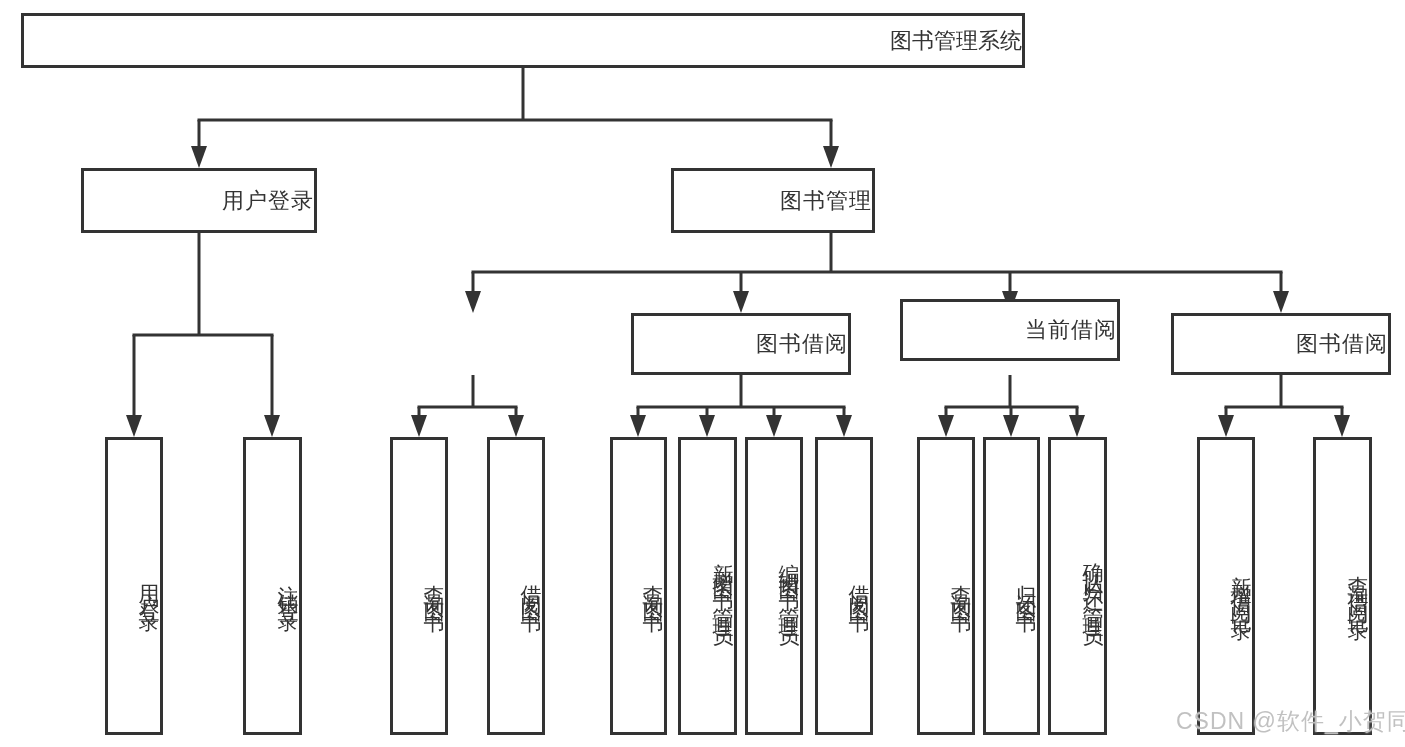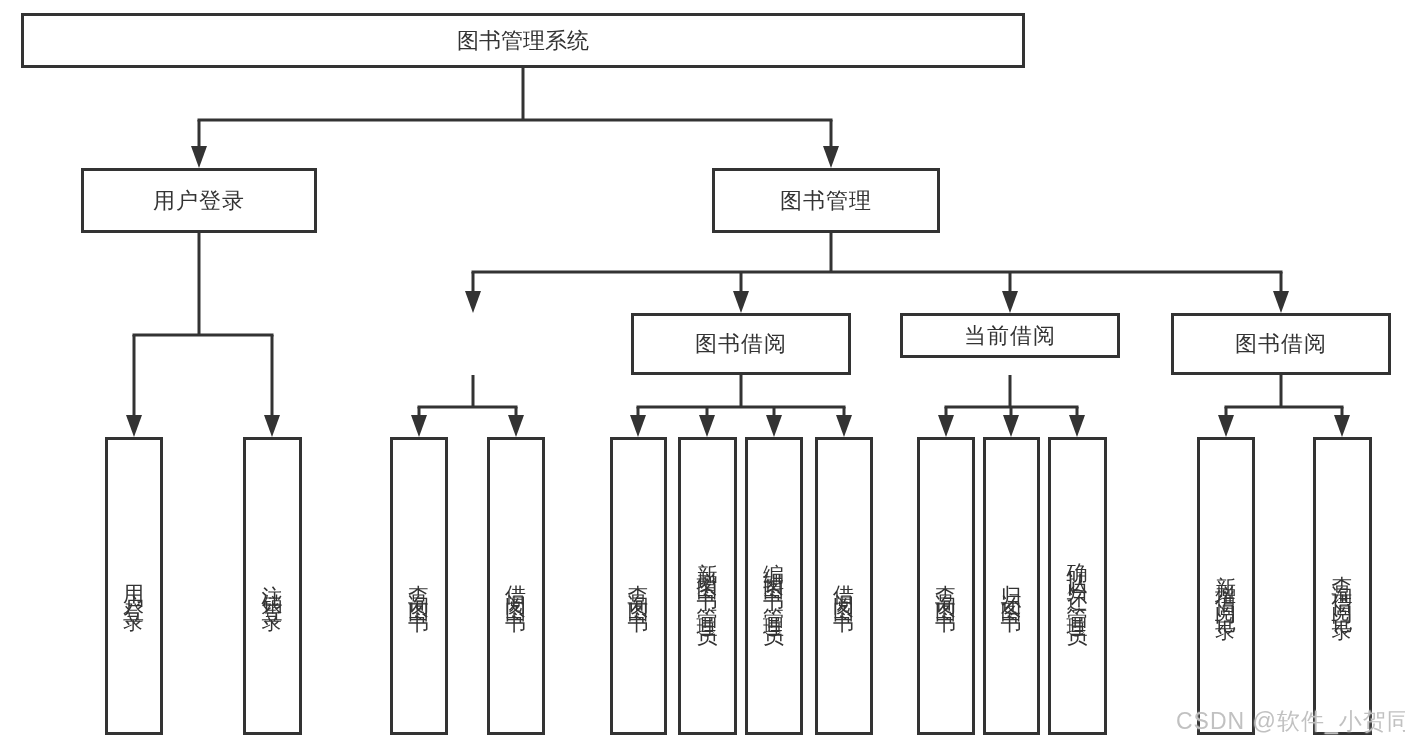--- a/index.html
+++ b/index.html
@@ -22,21 +22,21 @@
     z-index: 1;
   }
   .node {
     position: absolute;
     box-sizing: border-box;
     border: 3px solid #333333;
     background: #ffffff;
     color: #333333;
     display: flex;
     align-items: center;
-    justify-content: center;
+    justify-content: flex-end;
     z-index: 2;
   }
   .node.h { font-size: 22px; letter-spacing: 1px; }
   .node.root { font-size: 22px; }
   .node.leaf { font-size: 21px; }
   .node.leaf .v {
     writing-mode: vertical-rl;
     text-orientation: mixed;
     letter-spacing: 9px;
     line-height: 1;
@@ -120,28 +120,28 @@
     <polygon points="1334,415 1350,415 1342,437" stroke="none"></polygon>
   </svg>
 
   <div class="node root" style="left:21px;top:13px;width:1004px;height:55px">
     <span>图书管理系统</span>
   </div>
 
   <div class="node h" style="left:81px;top:168px;width:236px;height:65px">
     <span>用户登录</span>
   </div>
-  <div class="node h" style="left:712px;top:168px;width:228px;height:65px">
+  <div class="node h" style="left:671px;top:168px;width:204px;height:65px">
     <span>图书管理</span>
   </div>
 
   <div class="node h" style="left:631px;top:313px;width:220px;height:62px">
     <span>图书借阅</span>
   </div>
-  <div class="node h" style="left:900px;top:313px;width:220px;height:45px">
+  <div class="node h" style="left:900px;top:299px;width:220px;height:62px">
     <span>当前借阅</span>
   </div>
   <div class="node h" style="left:1171px;top:313px;width:220px;height:62px">
     <span>图书借阅</span>
   </div>
 
   <div class="node leaf" style="left:105px;top:437px;width:58px;height:298px">
     <span class="v">用户登录</span>
   </div>
   <div class="node leaf" style="left:243px;top:437px;width:59px;height:298px">

